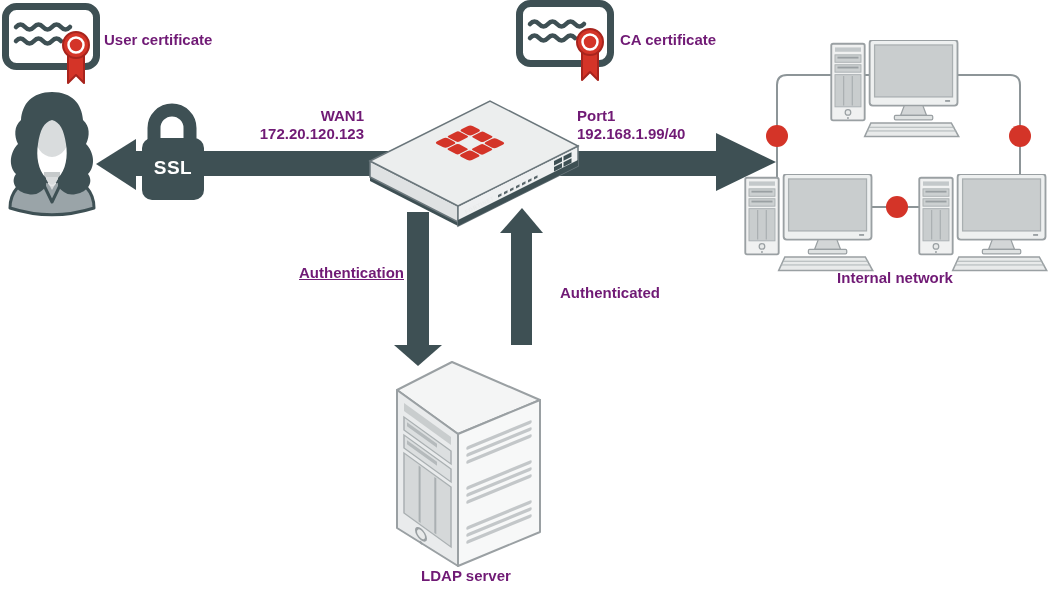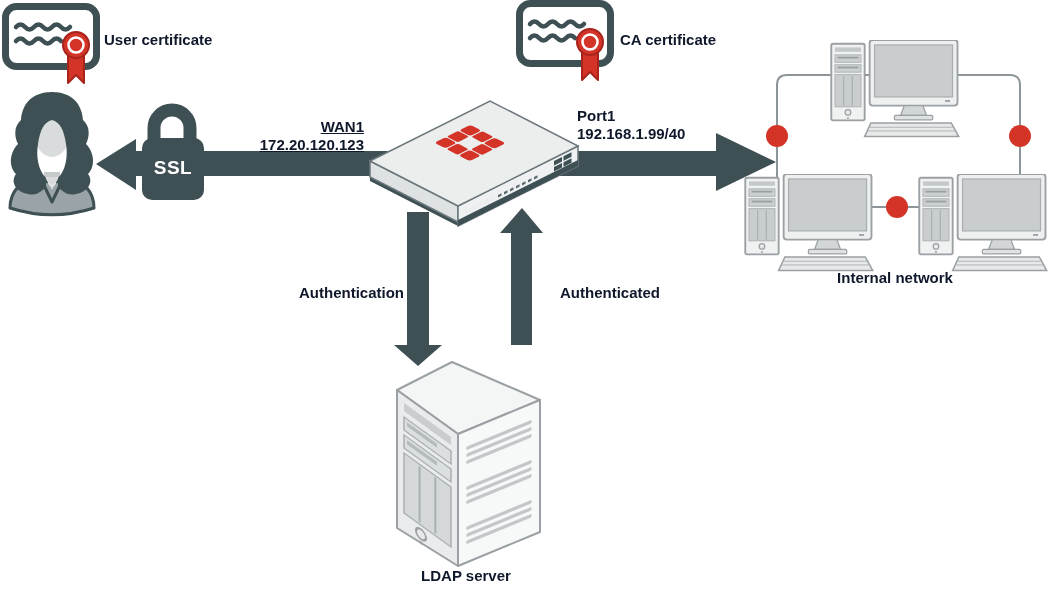--- a/index.html
+++ b/index.html
@@ -1,19 +1,19 @@
 <!DOCTYPE html>
 <html><head>
 <meta charset="utf-8">
 <style>
   html,body{margin:0;padding:0;background:#ffffff;}
   .stage{position:relative;width:1050px;height:589px;background:#ffffff;overflow:hidden;
          font-family:"Liberation Sans", sans-serif;}
   .art{position:absolute;left:0;top:0;}
-  .lbl{position:absolute;font:bold 15px "Liberation Sans", sans-serif;color:#0f172a;line-height:18px;white-space:nowrap;}
+  .lbl{position:absolute;font:bold 15px "Liberation Sans", sans-serif;color:#701a75;line-height:18px;white-space:nowrap;}
   .lbl.right{text-align:right;}
   .lbl.center{text-align:center;}
   .ssl-lbl{position:absolute;left:142px;top:157px;width:62px;text-align:center;color:#fff;
            font:600 19px "Liberation Sans", sans-serif;letter-spacing:0.5px;}
 </style>
 </head>
 <body>
 
 <div class="stage">
 
@@ -171,33 +171,33 @@
     <path d="M66,52 L66,80 L74,72 L82,80 L82,52 Z" fill="#d43428" stroke="#a8241d" stroke-width="2" stroke-linejoin="round"></path>
     <circle cx="74" cy="42" r="13" fill="#d43428" stroke="#a8241d" stroke-width="2"></circle>
     <circle cx="74" cy="42" r="7.5" fill="none" stroke="#ffffff" stroke-width="2.5"></circle>
   </g>
 </svg>
 
 <div class="lbl" style="left:104px;top:31px;">User certificate</div>
 
 <div class="lbl" style="left:620px;top:31px;text-align:right;">CA certificate</div>
 
-<div class="lbl right" style="left:180px;top:118px;width:184px;text-decoration:underline;">
+<div class="lbl right" style="left:180px;top:107px;width:184px;">
   <div>WAN1</div>
   <div>172.20.120.123</div>
 </div>
 
 <div class="lbl" style="left:577px;top:107px;">
   <div>Port1</div>
   <div>192.168.1.99/40</div>
 </div>
 
 <div class="ssl-lbl">SSL</div>
 
-<div class="lbl right" style="left:240px;top:284px;width:164px;">
+<div class="lbl right" style="left:240px;top:264px;width:164px;text-decoration:underline;">
   <div>Authentication</div>
 </div>
 
 <div class="lbl" style="left:560px;top:284px;">Authenticated</div>
 
 <div class="lbl center" style="left:376px;top:567px;width:180px;">LDAP server</div>
 
 <div class="lbl center" style="left:795px;top:269px;width:200px;">Internal network</div>
 
 </div>

